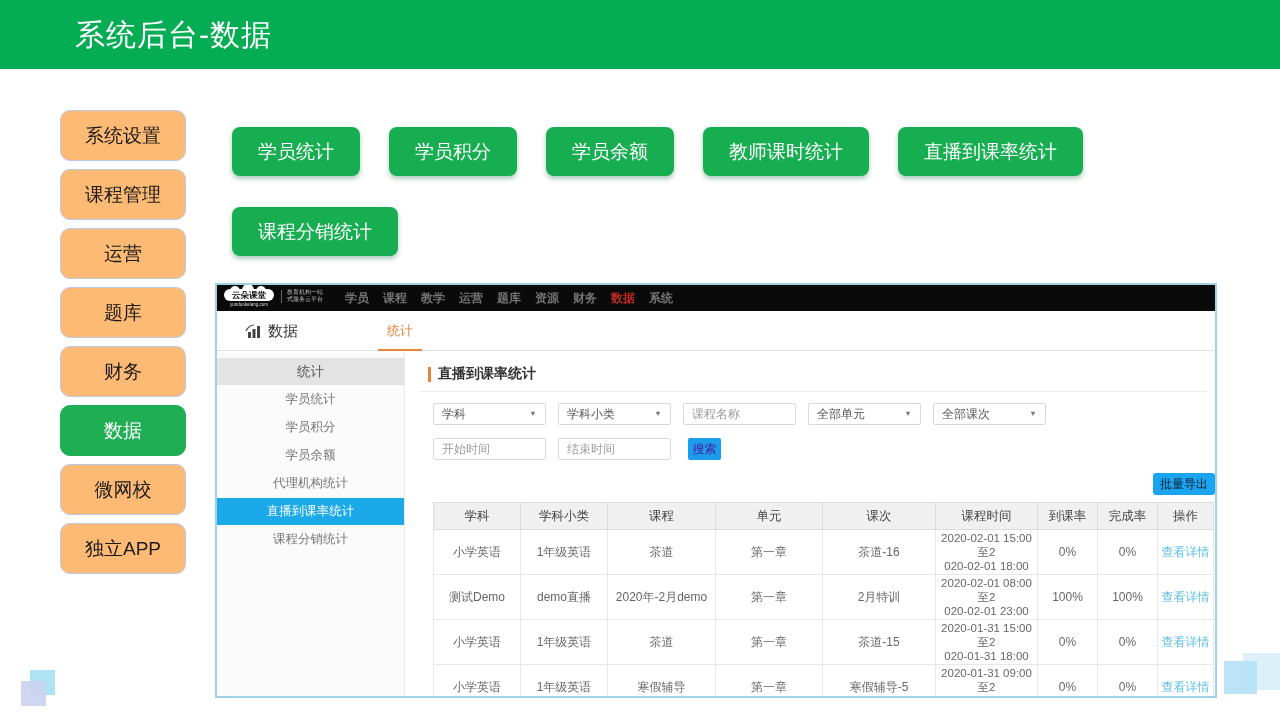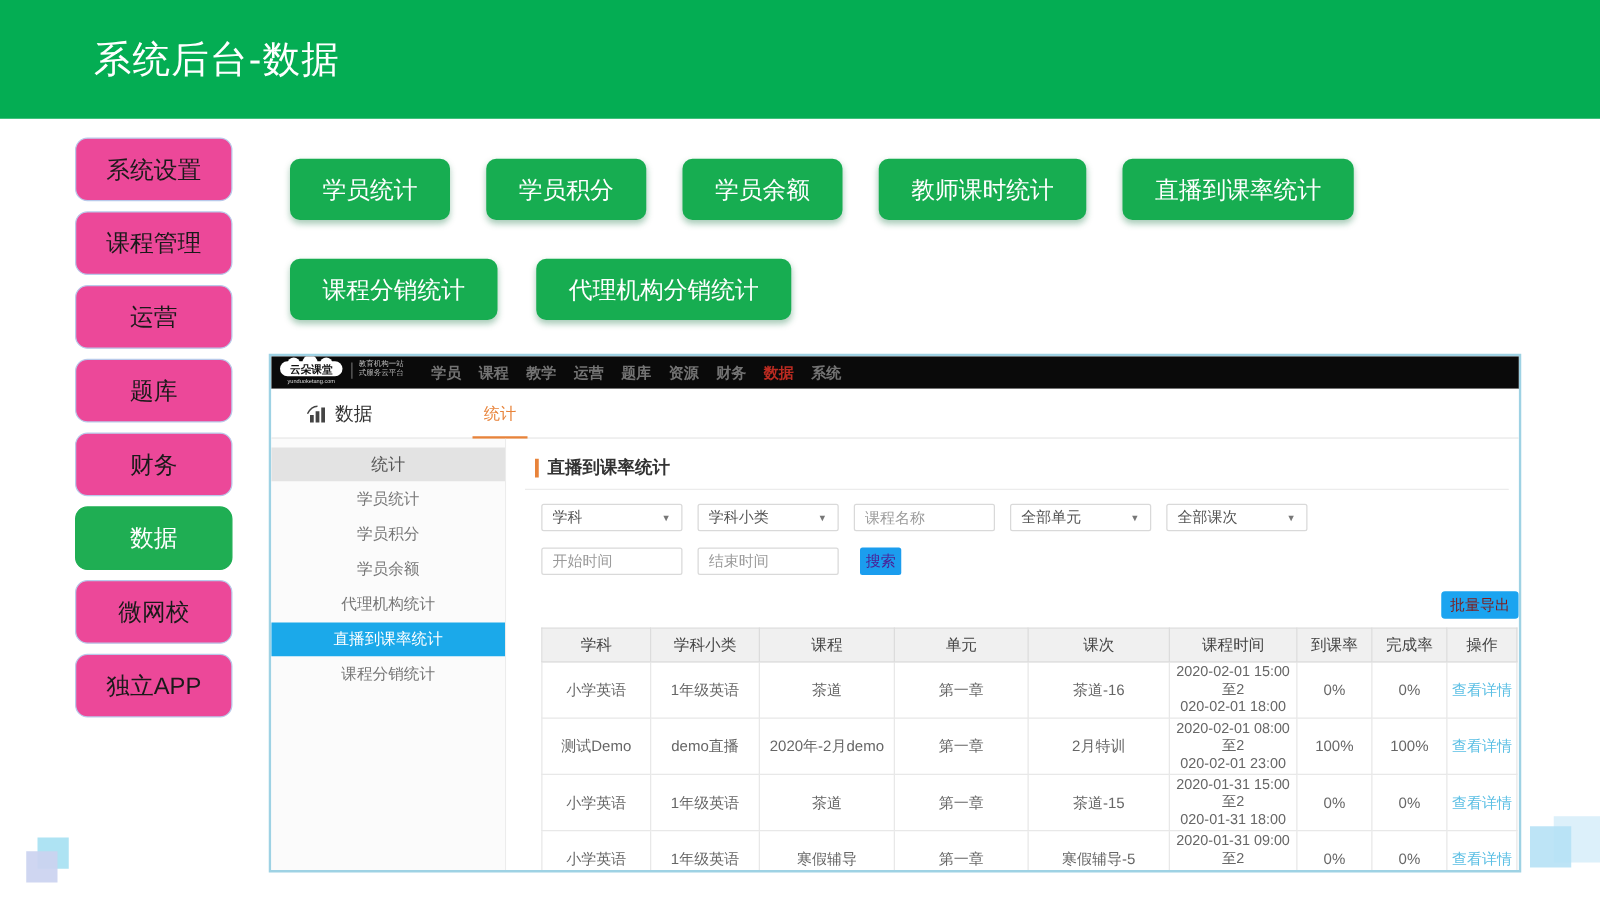--- a/index.html
+++ b/index.html
@@ -3,27 +3,27 @@
 <meta charset="utf-8">
 <style>
   * { margin:0; padding:0; box-sizing:border-box; }
   html,body { width:1280px; height:720px; }
   body {
     position:relative; overflow:hidden; background:#fff;
     font-family:"Liberation Sans","DejaVu Sans",sans-serif; color:#333;
   }
 
   
-  .page-header { position:absolute; left:0; top:0; width:1280px; height:95px; background:#04ad53; }
+  .page-header { position:absolute; left:0; top:0; width:1280px; height:69px; background:#04ad53; }
   .page-header h1 { position:absolute; left:75px; top:50%; transform:translateY(-50%);
     color:#fff; font-size:30px; font-weight:500; letter-spacing:1px; }
 
   
   .side-col { position:absolute; left:60px; top:110px; width:126px; display:flex; flex-direction:column; gap:8px; }
-  .side-btn { height:51px; background:#ec4899; border:1px solid #b9c9ea; border-radius:10px;
+  .side-btn { height:51px; background:#fdba74; border:1px solid #b9c9ea; border-radius:10px;
     display:flex; align-items:center; justify-content:center; font-size:19px; color:#1a1a1a; cursor:pointer; }
   .side-btn.active { background:#1fae53; border-color:#1fae53; color:#fff; }
 
   
   .quick-row { position:absolute; left:232px; display:flex; gap:29px; }
   .quick-row.r1 { top:127px; }
   .quick-row.r2 { top:207px; gap:31px; }
   .quick-btn { height:49px; padding:0 26px; background:#17ad51; border-radius:8px; color:#fff;
     font-size:19px; display:flex; align-items:center; justify-content:center;
     box-shadow:0 3px 5px rgba(8,110,55,.35); cursor:pointer; white-space:nowrap; }
@@ -76,21 +76,21 @@
     background:#fff; font-size:12px; color:#555; }
   .ctrl .val { position:absolute; left:8px; top:50%; transform:translateY(-50%); }
   .ctrl .dd { position:absolute; right:6px; top:50%; transform:translateY(-50%) scale(.62); color:#777; }
   input.ctrl { padding-left:8px; color:#555; outline:none; }
   input.ctrl::placeholder { color:#9b9b9b; }
   .row1 { top:52px; } .row2 { top:87px; }
   .l0 { left:28px; } .l1 { left:153px; } .l2 { left:278px; } .l3 { left:403px; } .l4 { left:528px; }
   .search-btn { position:absolute; left:283px; top:87px; width:33px; height:22px; background:#1b9dee;
     border:none; border-radius:2px; color:#4c1d95; font-size:12px; cursor:pointer; }
   .export-btn { position:absolute; left:748px; top:122px; width:62px; height:22px; background:#1ba4f0;
-    border:none; border-radius:3px; color:#7f1d1d; font-size:12px; cursor:pointer; }
+    border:none; border-radius:3px; color:#0f172a; font-size:12px; cursor:pointer; }
 
   
   table.stats { position:absolute; left:28px; top:151px; width:780px; border-collapse:collapse; table-layout:fixed; }
   .stats th { height:27px; background:#f0f0f0; border:1px solid #dcdcdc; font-size:12.5px; font-weight:500; color:#444; }
   .stats td { height:33px; border:1px solid #e8e8e8; font-size:12px; color:#666; text-align:center; padding:1px 2px; }
   .stats td.time { font-size:11.5px; line-height:14px; }
   .stats td a { color:#5bbfe4; text-decoration:none; cursor:pointer; font-size:12px; }
 
   
   .deco { position:absolute; }
@@ -119,21 +119,20 @@
 
 <div class="quick-row r1">
   <div class="quick-btn">学员统计</div>
   <div class="quick-btn">学员积分</div>
   <div class="quick-btn">学员余额</div>
   <div class="quick-btn">教师课时统计</div>
   <div class="quick-btn">直播到课率统计</div>
 </div>
 <div class="quick-row r2">
   <div class="quick-btn">课程分销统计</div>
-  <div class="quick-btn">代理机构分销统计</div>
 </div>
 
 <div class="shot">
 
   <div class="nav">
     <div class="logo-wrap">
       <div class="logo-stack">
         <svg width="54" height="17" viewBox="0 0 54 17">
           <circle cx="13" cy="6" r="5" fill="#fff"></circle>
           <circle cx="26" cy="5" r="6" fill="#fff"></circle>

